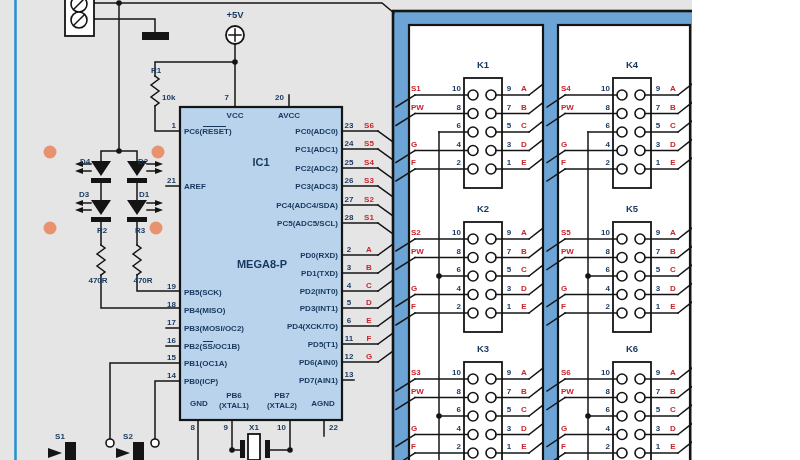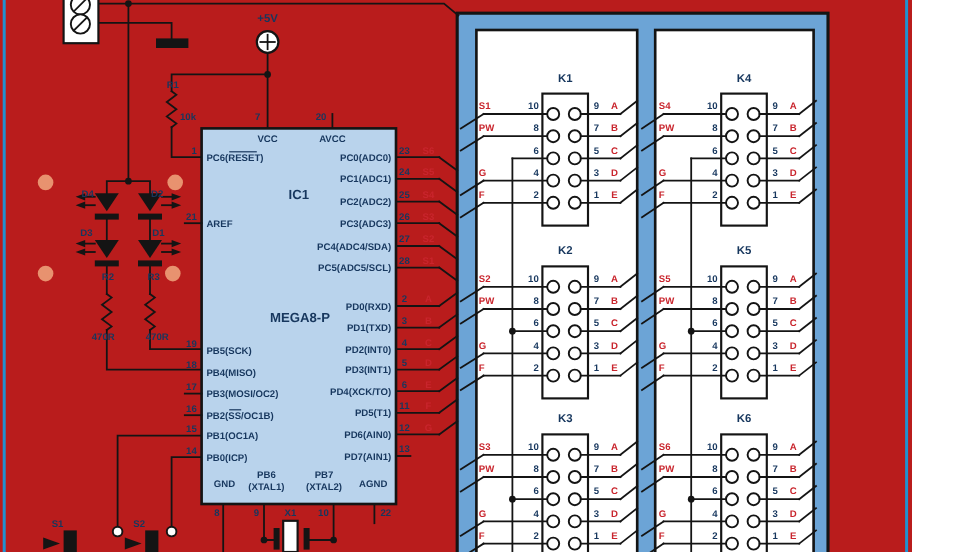--- a/index.html
+++ b/index.html
@@ -1,20 +1,20 @@
 <!DOCTYPE html>
 <html style="--navy: #17375e; --red: #c9252d; --blue: #6ca4d6; --icfill: #b9d3ec; --border: #2191cf; --pad: #e8926f;"><head>
 <meta charset="utf-8">
 <style>
   :root{
     --navy:#17375e; --red:#c9252d; --blue:#6ca4d6; --icfill:#b9d3ec;
     --border:#2191cf; --pad:#e8926f; --wire:#141414;
   }
   html,body{margin:0;padding:0;background:#ffffff;}
-  #stage{width:760px;height:460px;position:relative;overflow:hidden;background:#b91c1c;}
+  #stage{width:680px;height:460px;position:relative;overflow:hidden;background:#e5e5e5;padding-left:12px;}
   svg{display:block;}
   text{font-family:"Liberation Sans",sans-serif;font-weight:bold;}
   .t8{font-size:8px;fill:var(--navy);}
   .t9{font-size:9.5px;fill:var(--navy);}
   .t11{font-size:11px;fill:var(--navy);}
   .red{fill:var(--red);}
   .w{stroke:var(--wire);stroke-width:1.5;fill:none;stroke-linecap:square;}
   .pin{fill:#fff;stroke:var(--wire);stroke-width:1.6;}
   .kbox{fill:#fff;stroke:var(--wire);stroke-width:1.8;}
   .blk{fill:var(--wire);stroke:none;}

